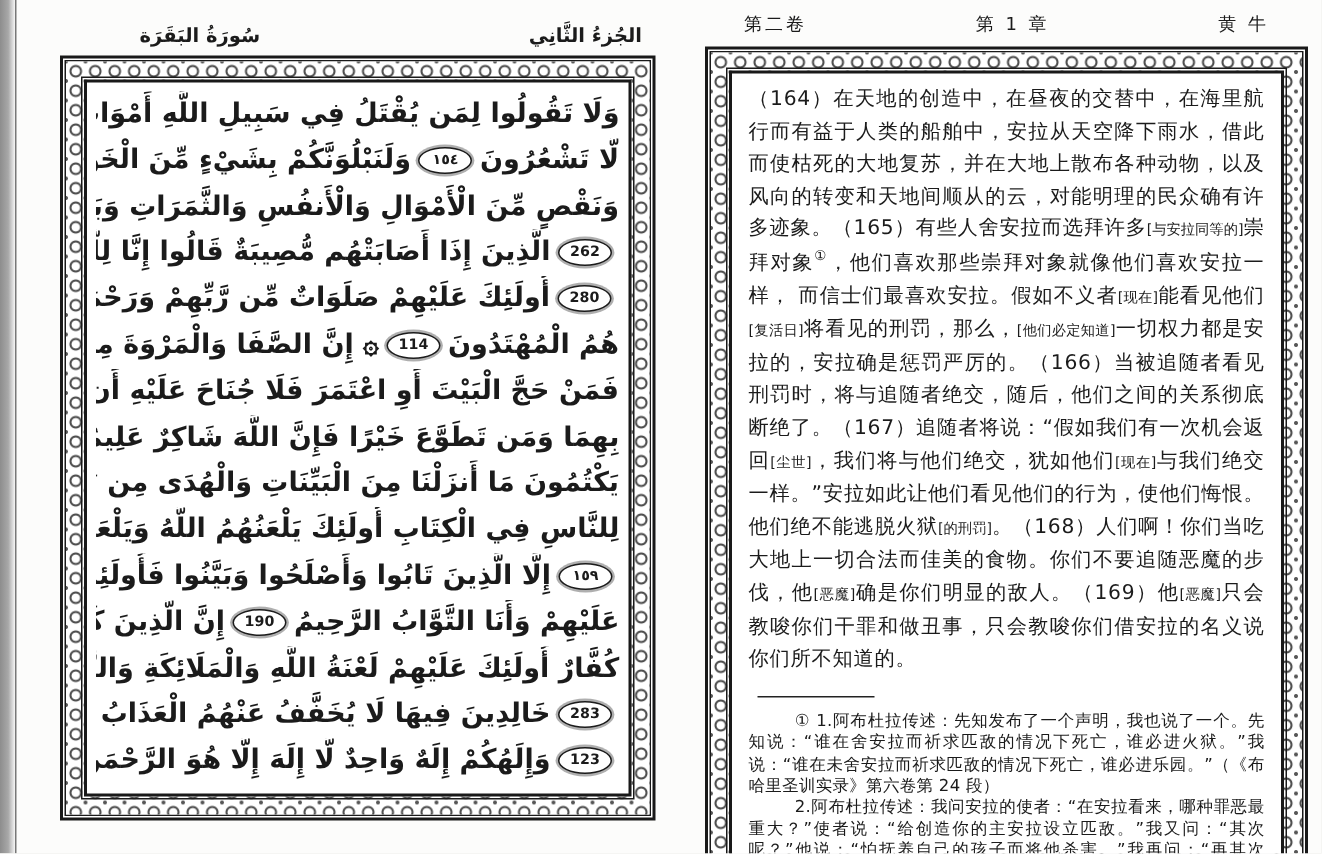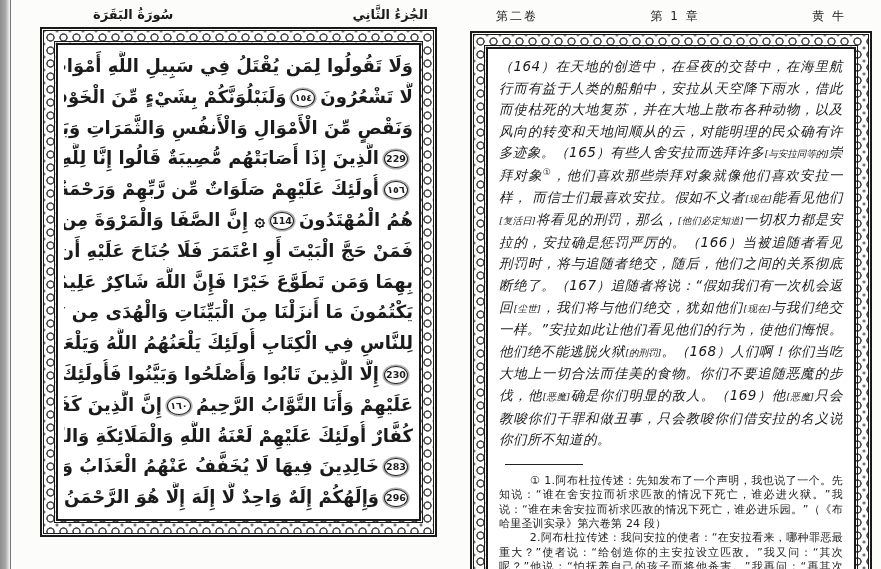--- a/index.html
+++ b/index.html
@@ -25,51 +25,51 @@
       radial-gradient(circle, rgba(30,30,30,.75) 1px, rgba(30,30,30,0) 1.6px);
     background-size:13px 13px, 13px 13px;
     background-position:0 0, 6.5px 6.5px;
   }
   .frame-c {
     border:2px solid #191919; outline:1px solid #191919; outline-offset:1px;
     background:#fff;
   }
 
   
-  .page-left { position:absolute; left:38px; top:4px; width:400px; }
+  .page-left { position:absolute; left:38px; top:14px; width:400px; }
   .ar-header {
     display:flex; justify-content:space-between; align-items:center;
     padding:0 10px 0 55px; height:20px; direction:ltr;
     font-weight:bold; font-size:13px;
   }
   .page-left .frame-a { margin-left:2px; width:397px; margin-top:3px; }
   .ar-content { padding:6px 6px; direction:rtl; }
   .ar-line {
     height:30.8px; line-height:30.8px; white-space:nowrap; overflow:hidden;
     text-align:center; font-weight:bold; font-size:18px;
   }
   .ayah {
-    display:inline-block; width:24px; height:18px; line-height:16px;
+    display:inline-block; width:36px; height:18px; line-height:16px;
     border:1.3px solid #1b1b1b; border-radius:50%;
     box-shadow:0 0 0 1.6px rgba(25,25,25,.35);
     font-size:9.5px; font-weight:bold; text-align:center;
     vertical-align:middle; margin:0 5px; background:#fff;
   }
   .ar-pagenum { text-align:center; font-weight:bold; font-size:16px; margin-top:6px; }
 
   
   .page-right { position:absolute; left:456px; top:8px; width:420px; }
   .cn-header {
     display:flex; justify-content:space-between; align-items:center;
     padding:0 30px 0 40px; height:16px; font-size:12px; font-weight:400;
     letter-spacing:2px;
   }
   .page-right .frame-a { margin-left:14px; width:402px; margin-top:7px; }
   .cn-content { padding:7px 11px 6px 11px; }
-  .cn-main { font-size:13.5px; line-height:21.6px; text-align:justify; letter-spacing:.5px;font-style:italic; }
+  .cn-main { font-size:13.5px; line-height:21.6px; text-align:justify; letter-spacing:.5px; }
   .bracket-note { font-size:9.5px; letter-spacing:0; }
   .fn-ref { font-size:9px; vertical-align:super; line-height:0; }
   .fn-sep { width:78px; border-top:1.2px solid #222; margin:13px 0 9px 6px; }
   .fn { font-size:11px; line-height:14.4px; text-align:justify; text-indent:2.8em; letter-spacing:.2px; }
 </style>
 </head>
 <body>
 
 <div class="canvas">
 
@@ -81,32 +81,32 @@
       <span>الجُزءُ الثَّانِي</span>
     </div>
     <div class="frame-a">
       <div class="frame-b">
         <div class="ornament">
           <div class="frame-c">
             <div class="ar-content" id="ar-lines">
                 <div class="ar-line"><span>وَلَا تَقُولُوا لِمَن يُقْتَلُ فِي سَبِيلِ اللَّهِ أَمْوَاتٌ بَلْ أَحْيَاءٌ وَلَكِن</span></div>
                 <div class="ar-line"><span>لَّا تَشْعُرُونَ</span><span class="ayah">١٥٤</span><span>وَلَنَبْلُوَنَّكُمْ بِشَيْءٍ مِّنَ الْخَوْفِ وَالْجُوعِ</span></div>
                 <div class="ar-line"><span>وَنَقْصٍ مِّنَ الْأَمْوَالِ وَالْأَنفُسِ وَالثَّمَرَاتِ وَبَشِّرِ الصَّابِرِينَ</span></div>
-                <div class="ar-line"><span class="ayah">229</span><span>الَّذِينَ إِذَا أَصَابَتْهُم مُّصِيبَةٌ قَالُوا إِنَّا لِلَّهِ وَإِنَّا إِلَيْهِ رَاجِعُونَ</span></div>
-                <div class="ar-line"><span class="ayah">١٥٦</span><span>أُولَئِكَ عَلَيْهِمْ صَلَوَاتٌ مِّن رَّبِّهِمْ وَرَحْمَةٌ وَأُولَئِكَ</span></div>
+                <div class="ar-line"><span class="ayah">262</span><span>الَّذِينَ إِذَا أَصَابَتْهُم مُّصِيبَةٌ قَالُوا إِنَّا لِلَّهِ وَإِنَّا إِلَيْهِ رَاجِعُونَ</span></div>
+                <div class="ar-line"><span class="ayah">280</span><span>أُولَئِكَ عَلَيْهِمْ صَلَوَاتٌ مِّن رَّبِّهِمْ وَرَحْمَةٌ وَأُولَئِكَ</span></div>
                 <div class="ar-line"><span>هُمُ الْمُهْتَدُونَ</span><span class="ayah">114</span><span>۞ إِنَّ الصَّفَا وَالْمَرْوَةَ مِن شَعَائِرِ اللَّهِ</span></div>
                 <div class="ar-line"><span>فَمَنْ حَجَّ الْبَيْتَ أَوِ اعْتَمَرَ فَلَا جُنَاحَ عَلَيْهِ أَن يَطَّوَّفَ</span></div>
                 <div class="ar-line"><span>بِهِمَا وَمَن تَطَوَّعَ خَيْرًا فَإِنَّ اللَّهَ شَاكِرٌ عَلِيمٌ</span></div>
                 <div class="ar-line"><span>يَكْتُمُونَ مَا أَنزَلْنَا مِنَ الْبَيِّنَاتِ وَالْهُدَى مِن بَعْدِ مَا بَيَّنَّاهُ</span></div>
                 <div class="ar-line"><span>لِلنَّاسِ فِي الْكِتَابِ أُولَئِكَ يَلْعَنُهُمُ اللَّهُ وَيَلْعَنُهُمُ اللَّاعِنُونَ</span></div>
-                <div class="ar-line"><span class="ayah">230</span><span>إِلَّا الَّذِينَ تَابُوا وَأَصْلَحُوا وَبَيَّنُوا فَأُولَئِكَ أَتُوبُ</span></div>
-                <div class="ar-line"><span>عَلَيْهِمْ وَأَنَا التَّوَّابُ الرَّحِيمُ</span><span class="ayah">١٦٠</span><span>إِنَّ الَّذِينَ كَفَرُوا وَمَاتُوا وَهُمْ</span></div>
+                <div class="ar-line"><span class="ayah">١٥٩</span><span>إِلَّا الَّذِينَ تَابُوا وَأَصْلَحُوا وَبَيَّنُوا فَأُولَئِكَ أَتُوبُ</span></div>
+                <div class="ar-line"><span>عَلَيْهِمْ وَأَنَا التَّوَّابُ الرَّحِيمُ</span><span class="ayah">190</span><span>إِنَّ الَّذِينَ كَفَرُوا وَمَاتُوا وَهُمْ</span></div>
                 <div class="ar-line"><span>كُفَّارٌ أُولَئِكَ عَلَيْهِمْ لَعْنَةُ اللَّهِ وَالْمَلَائِكَةِ وَالنَّاسِ أَجْمَعِينَ</span></div>
                 <div class="ar-line"><span class="ayah">283</span><span>خَالِدِينَ فِيهَا لَا يُخَفَّفُ عَنْهُمُ الْعَذَابُ وَلَا هُمْ يُنظَرُونَ</span></div>
-                <div class="ar-line"><span class="ayah">296</span><span>وَإِلَهُكُمْ إِلَهٌ وَاحِدٌ لَّا إِلَهَ إِلَّا هُوَ الرَّحْمَنُ الرَّحِيمُ</span></div>
+                <div class="ar-line"><span class="ayah">123</span><span>وَإِلَهُكُمْ إِلَهٌ وَاحِدٌ لَّا إِلَهَ إِلَّا هُوَ الرَّحْمَنُ الرَّحِيمُ</span></div>
               </div>
           </div>
         </div>
       </div>
     </div>
   </div>
 
   <div class="page-right">
     <div class="cn-header">
       <span>第二卷</span>

